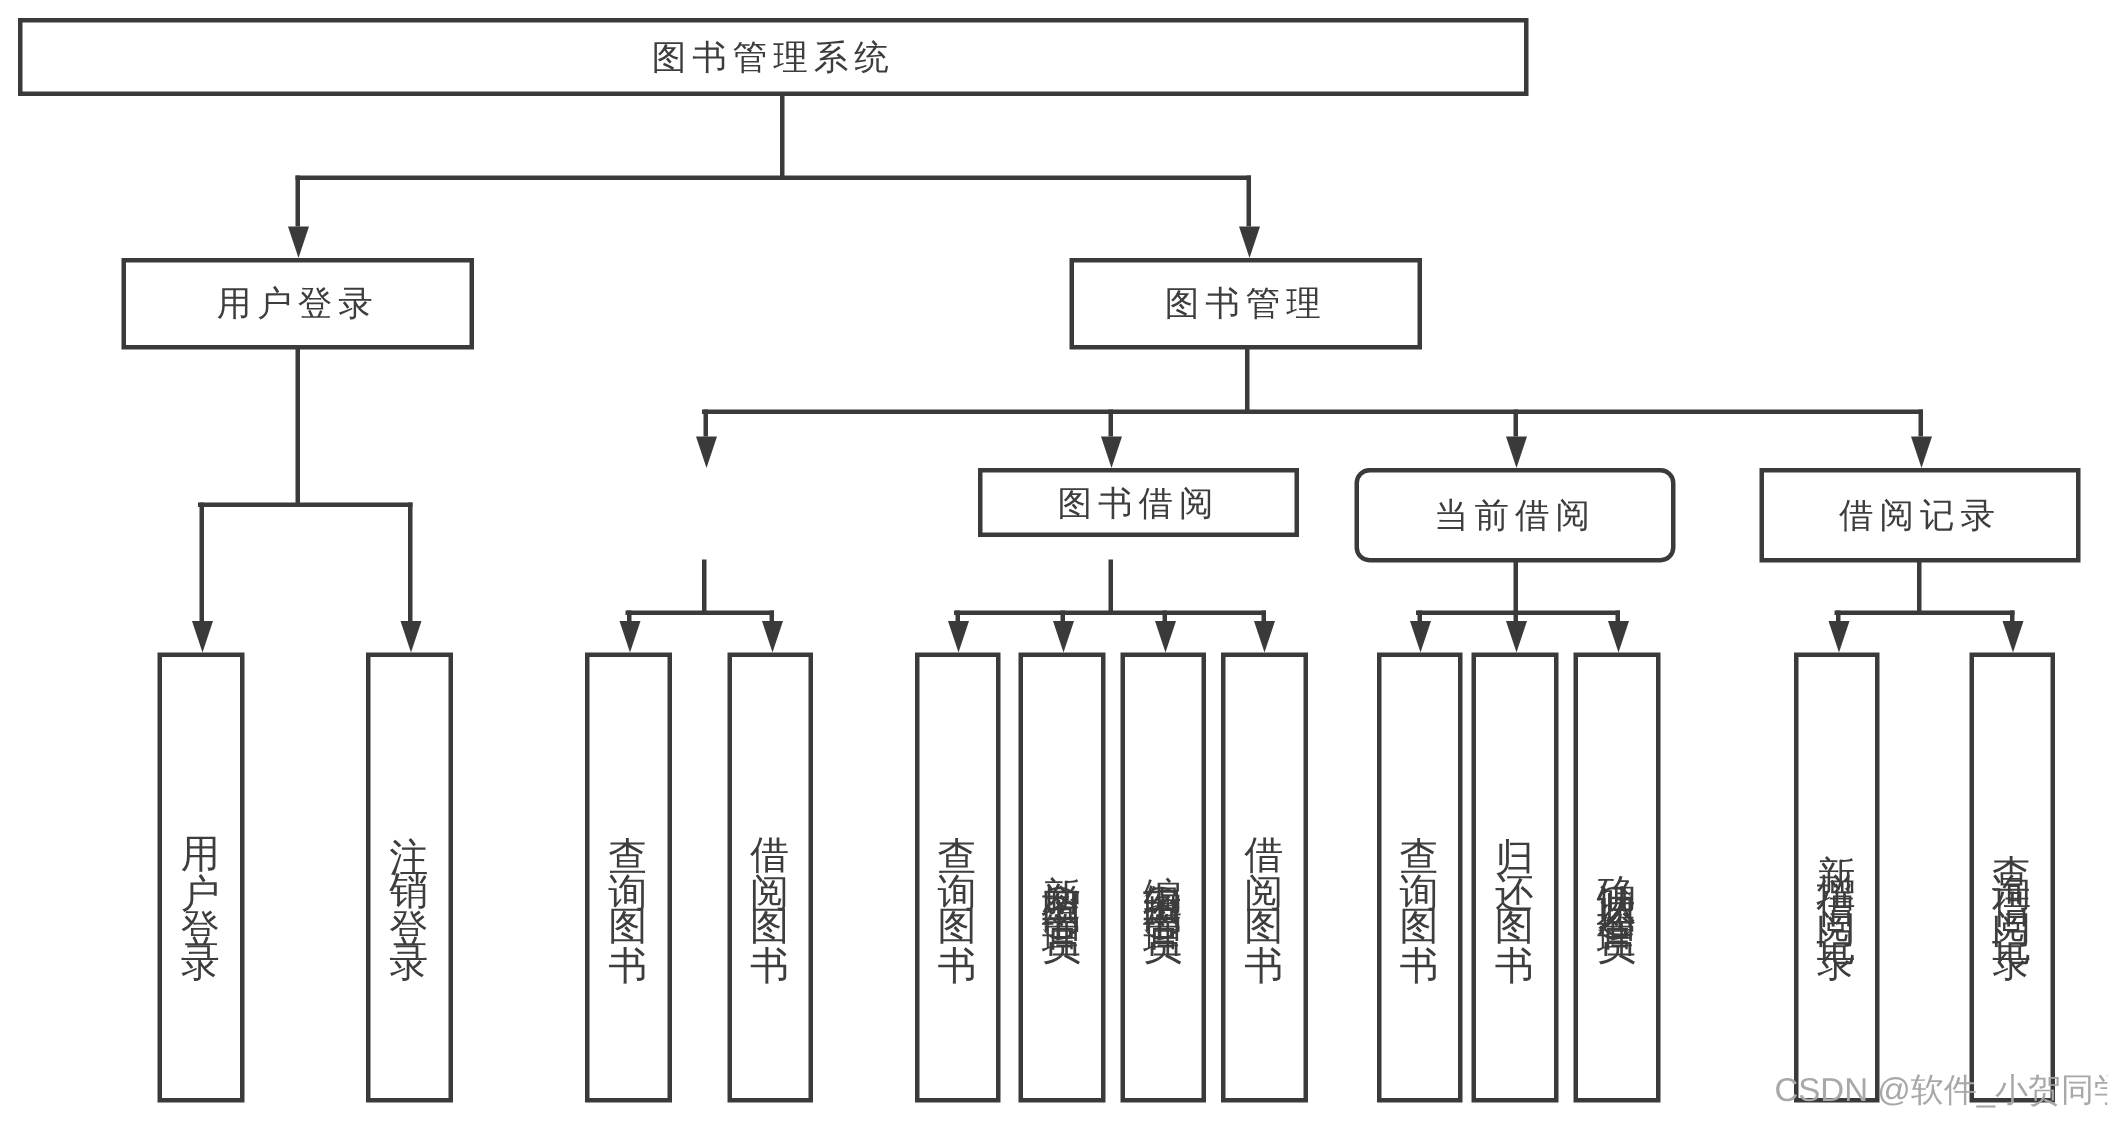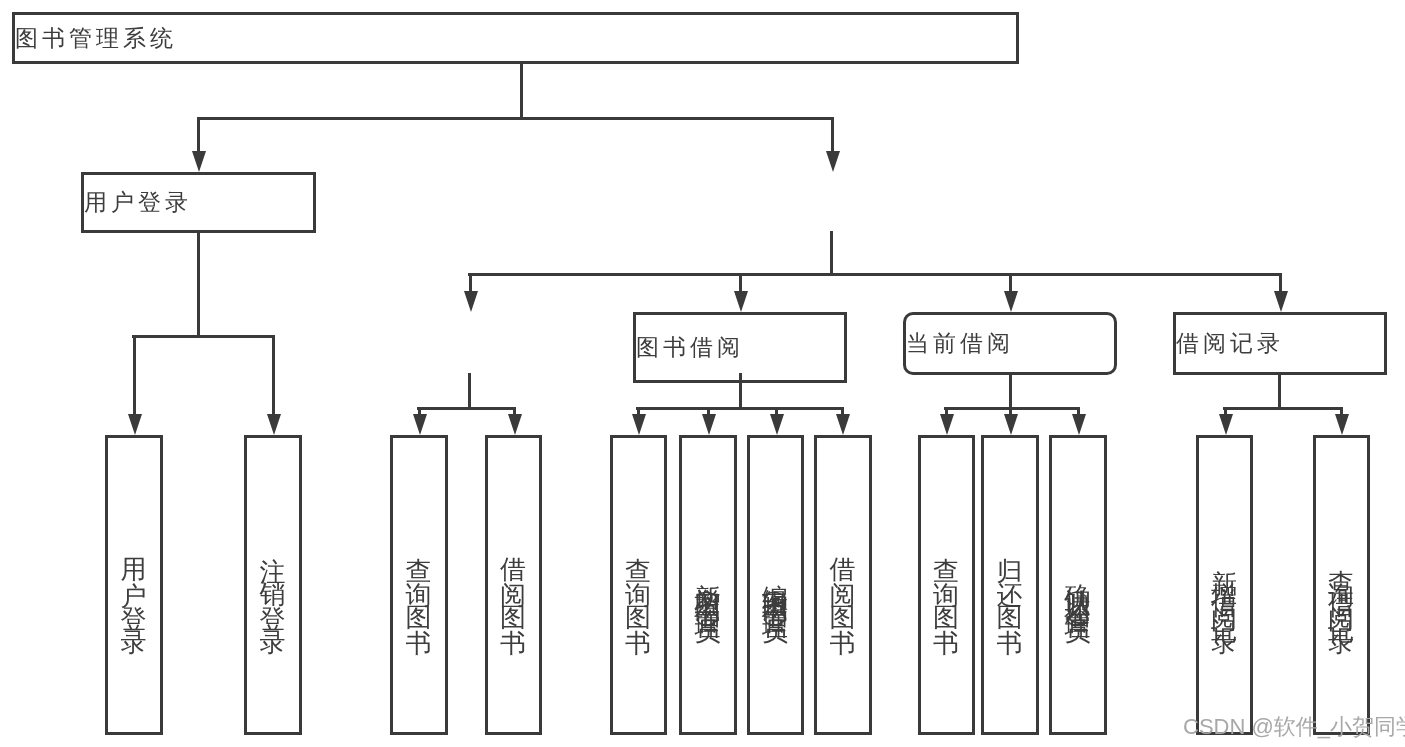--- a/index.html
+++ b/index.html
@@ -9,21 +9,21 @@
     background:#ffffff;
     font-family:"Liberation Sans", sans-serif;
     overflow:hidden;
   }
   
   .node {
     position:absolute;
     box-sizing:border-box;
     border:3px solid #3a3a3a;
     background:#ffffff;
-    display:flex; align-items:center; 
+    display:flex; align-items:center; justify-content:center;
     color:#3d3d3d;
     font-size:23px;
     letter-spacing:4px;
     white-space:nowrap;
   }
   
   .vnode {
     position:absolute;
     box-sizing:border-box;
     border:3px solid #3a3a3a;
@@ -71,34 +71,37 @@
   </div>
 
   <div class="vl" style="left:520px; top:62px; height:58px;"></div>
   <div class="hl" style="left:197px; top:117px; width:637px;"></div>
   <div class="drop" style="left:197px; top:117px; height:34px;"></div>
   <div class="drop" style="left:831px; top:117px; height:34px;"></div>
 
   <div class="node" style="left:81px; top:172px; width:235px; height:61px;">
     <span>用户登录</span>
   </div>
+  <div class="node" style="left:713px; top:172px; width:235px; height:61px;">
+    <span>图书管理</span>
+  </div>
 
   <div class="vl" style="left:197px; top:231px; height:107px;"></div>
   <div class="hl" style="left:132px; top:335px; width:143px;"></div>
   <div class="drop" style="left:133px; top:335px; height:79px;"></div>
   <div class="drop" style="left:272px; top:335px; height:79px;"></div>
 
   <div class="vl" style="left:830px; top:231px; height:45px;"></div>
   <div class="hl" style="left:468px; top:273px; width:814px;"></div>
   <div class="drop" style="left:469px; top:273px; height:18px;"></div>
   <div class="drop" style="left:739px; top:273px; height:18px;"></div>
   <div class="drop" style="left:1009px; top:273px; height:18px;"></div>
   <div class="drop" style="left:1279px; top:273px; height:18px;"></div>
 
-  <div class="node" style="left:633px; top:312px; width:214px; height:71px;">
+  <div class="node" style="left:652px; top:312px; width:214px; height:46px;">
     <span>图书借阅</span>
   </div>
   <div class="node" style="left:903px; top:312px; width:214px; height:63px;border-radius:10px;">
     <span>当前借阅</span>
   </div>
   <div class="node" style="left:1173px; top:312px; width:214px; height:63px;">
     <span>借阅记录</span>
   </div>
 
   <div class="vl" style="left:468px; top:373px; height:37px;"></div>

